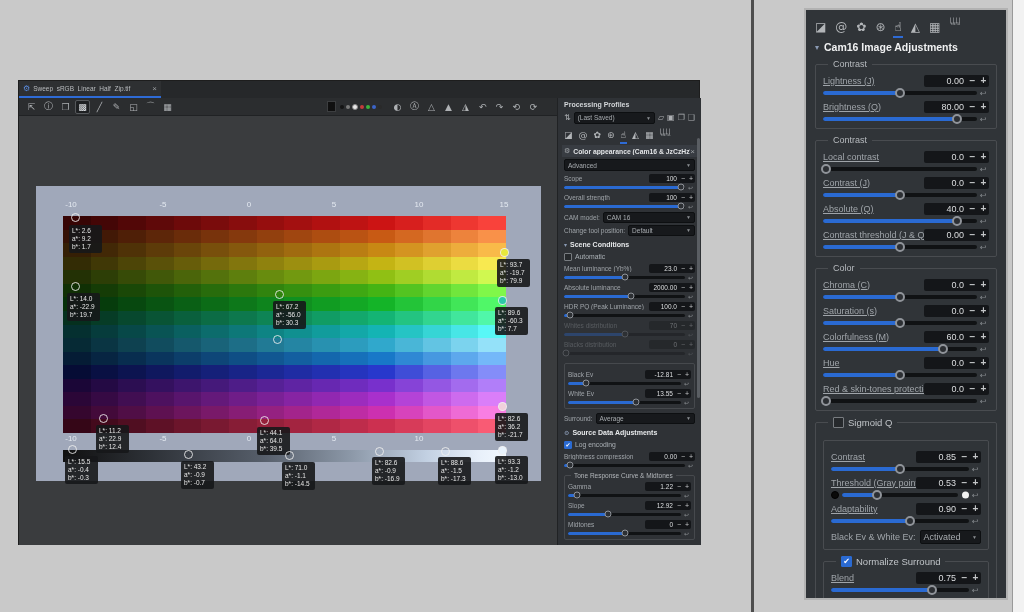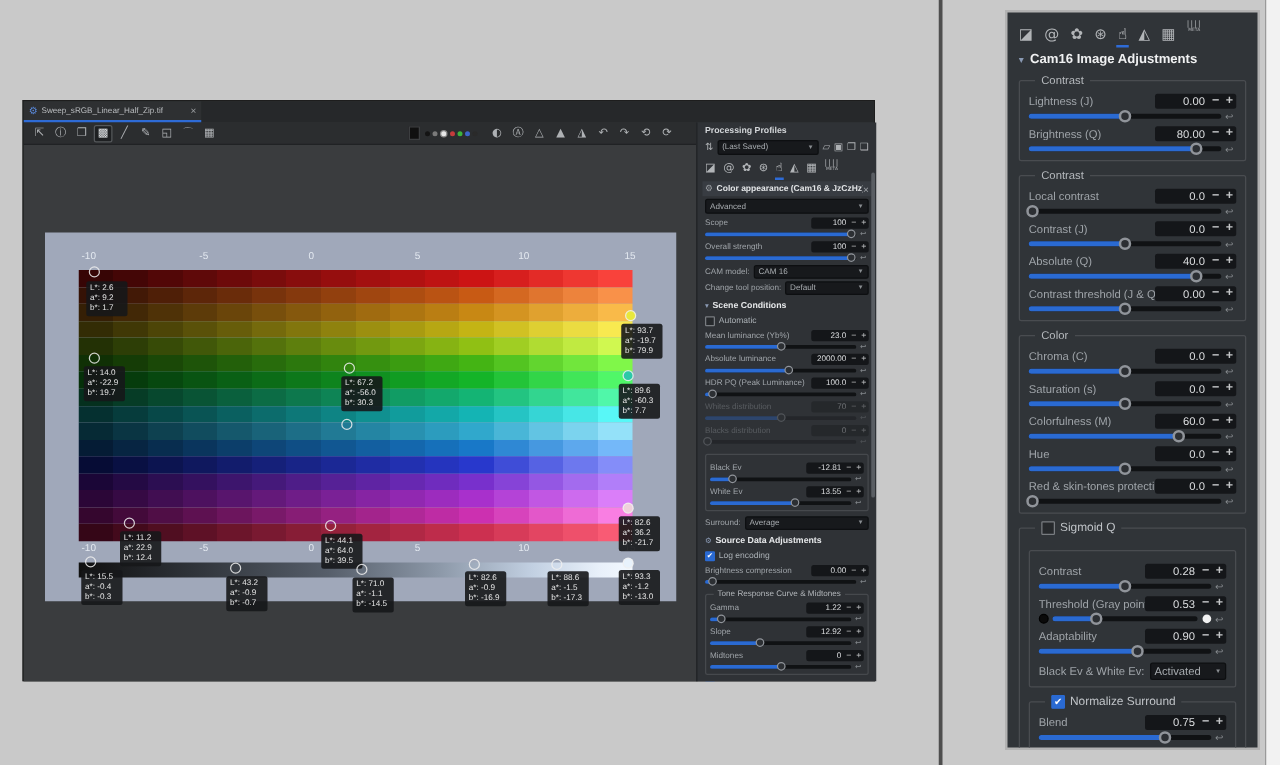--- a/index.html
+++ b/index.html
@@ -68,21 +68,21 @@
   .pcheck{display:flex;align-items:center;height:11px;margin:1px 0;gap:3px;}
   .cb{width:8px;height:8px;border:1px solid #787c80;background:#26292c;border-radius:1px;display:flex;align-items:center;justify-content:center;color:#fff;font-size:6px;box-sizing:border-box;font-family:"DejaVu Sans",sans-serif;}
   .cb.on{background:#2a6ad2;border-color:#2a6ad2;}
   .pcheck .lb{color:#aab0b5;font-size:6.8px;}
   .pgroup{border:1px solid #46494d;border-radius:2px;position:relative;margin:6px 0 3px 0;padding:4px 3px 1px 3px;}
   .pgroup .glabel{position:absolute;top:-4px;left:6px;background:#2f3236;padding:0 3px;color:#b2b6ba;font-size:6.5px;line-height:8px;}
   
   .srow{margin:1px 0;}
   .srow.disabled{opacity:.35;}
   .stop{display:flex;align-items:center;}
-  .slabel{flex:1;color:#9fa4a9;white-space:nowrap;overflow:hidden;}
+  .slabel{flex:1;color:#9fa4a9;white-space:nowrap;overflow:hidden;text-decoration:underline;}
   .svalwrap{display:flex;background:#141619;border-radius:2px;align-items:center;}
   .sval{text-align:right;color:#dcdee0;}
   .sbtn{text-align:center;color:#c4c6c8;}
   .sbot{position:relative;display:flex;align-items:center;}
   .strack{position:relative;background:#101214;border-radius:2px;flex:1;}
   .sfill{position:absolute;left:0;top:0;bottom:0;background:#2a6ad2;border-radius:2px;}
   .sthumb{position:absolute;border-radius:50%;background:#2c2f33;border:1.5px solid #90949a;transform:translate(-50%,-50%);top:50%;box-sizing:border-box;}
   .sreset{color:#85898d;font-family:"DejaVu Sans",sans-serif;margin-left:3px;}
   
   .pp-s .stop{height:10px;}
@@ -816,21 +816,21 @@
       <div class="cgroup">
         <span class="glabel ccheck">
           <span class="cb"></span>
           <span class="lb">Sigmoid Q</span>
         </span>
         <div class="cgroup" style="margin-top: 8px;">
           <div class="srow cam-s">
             <div class="stop">
               <span class="slabel">Contrast</span>
               <span class="svalwrap">
-                <span class="sval">0.28</span>
+                <span class="sval">0.85</span>
                 <span class="sbtn">−</span>
                 <span class="sbtn">+</span>
               </span>
             </div>
             <div class="sbot">
               <div class="strack">
                 <div class="sfill" style="width: 50%;"></div>
                 <div class="sthumb" style="left: 50%;"></div>
               </div>
               <span class="sreset">↩</span>

